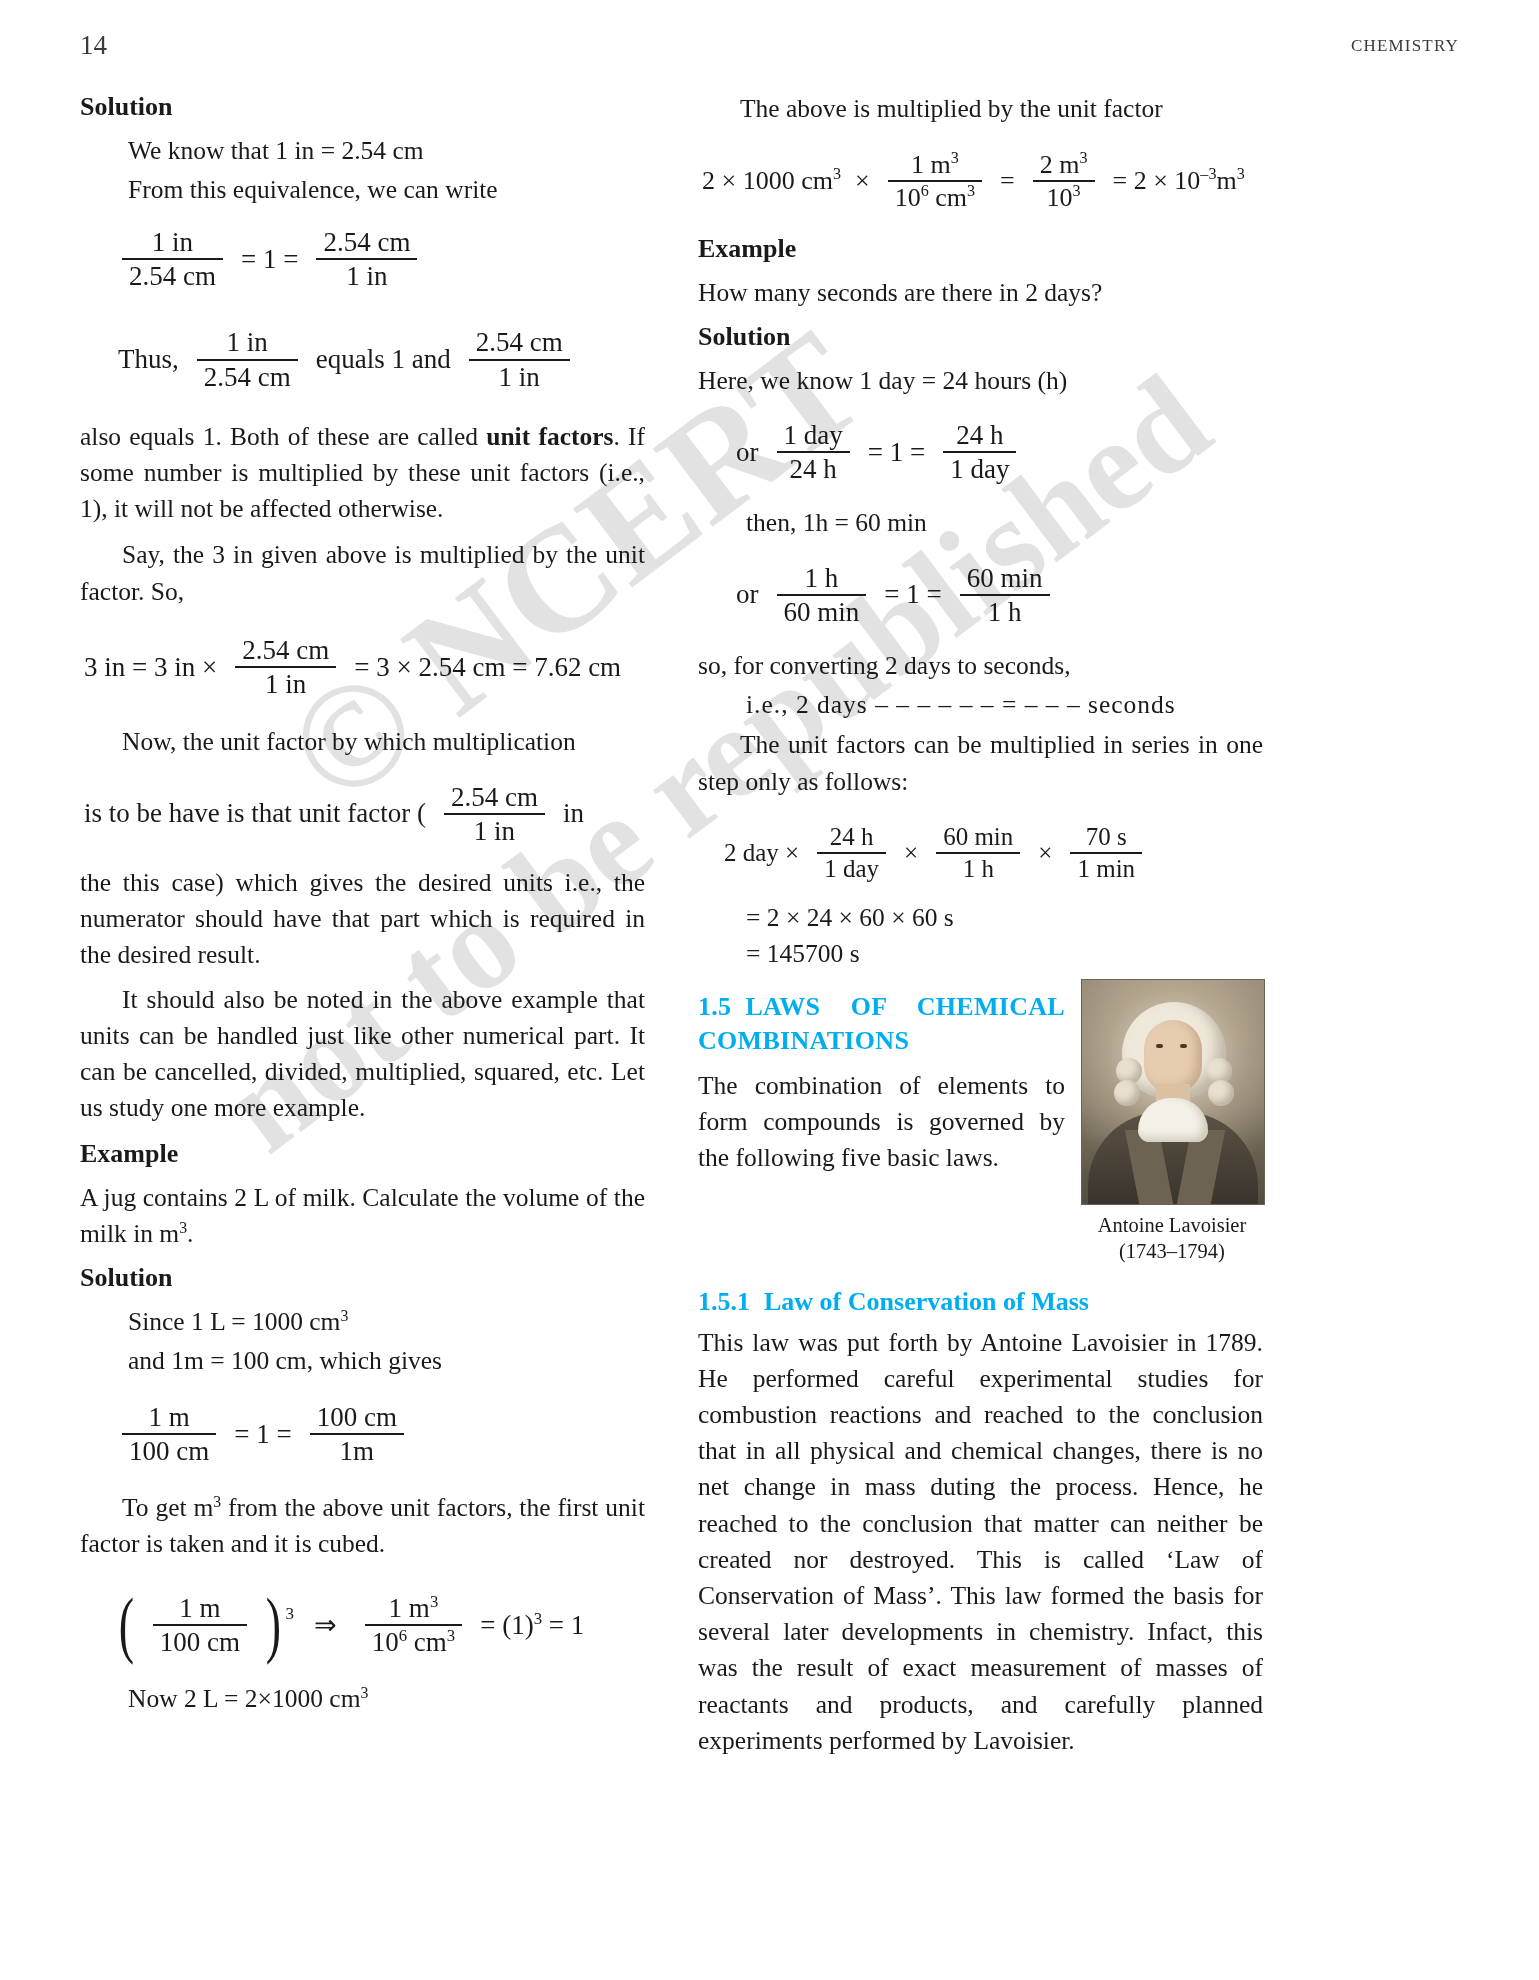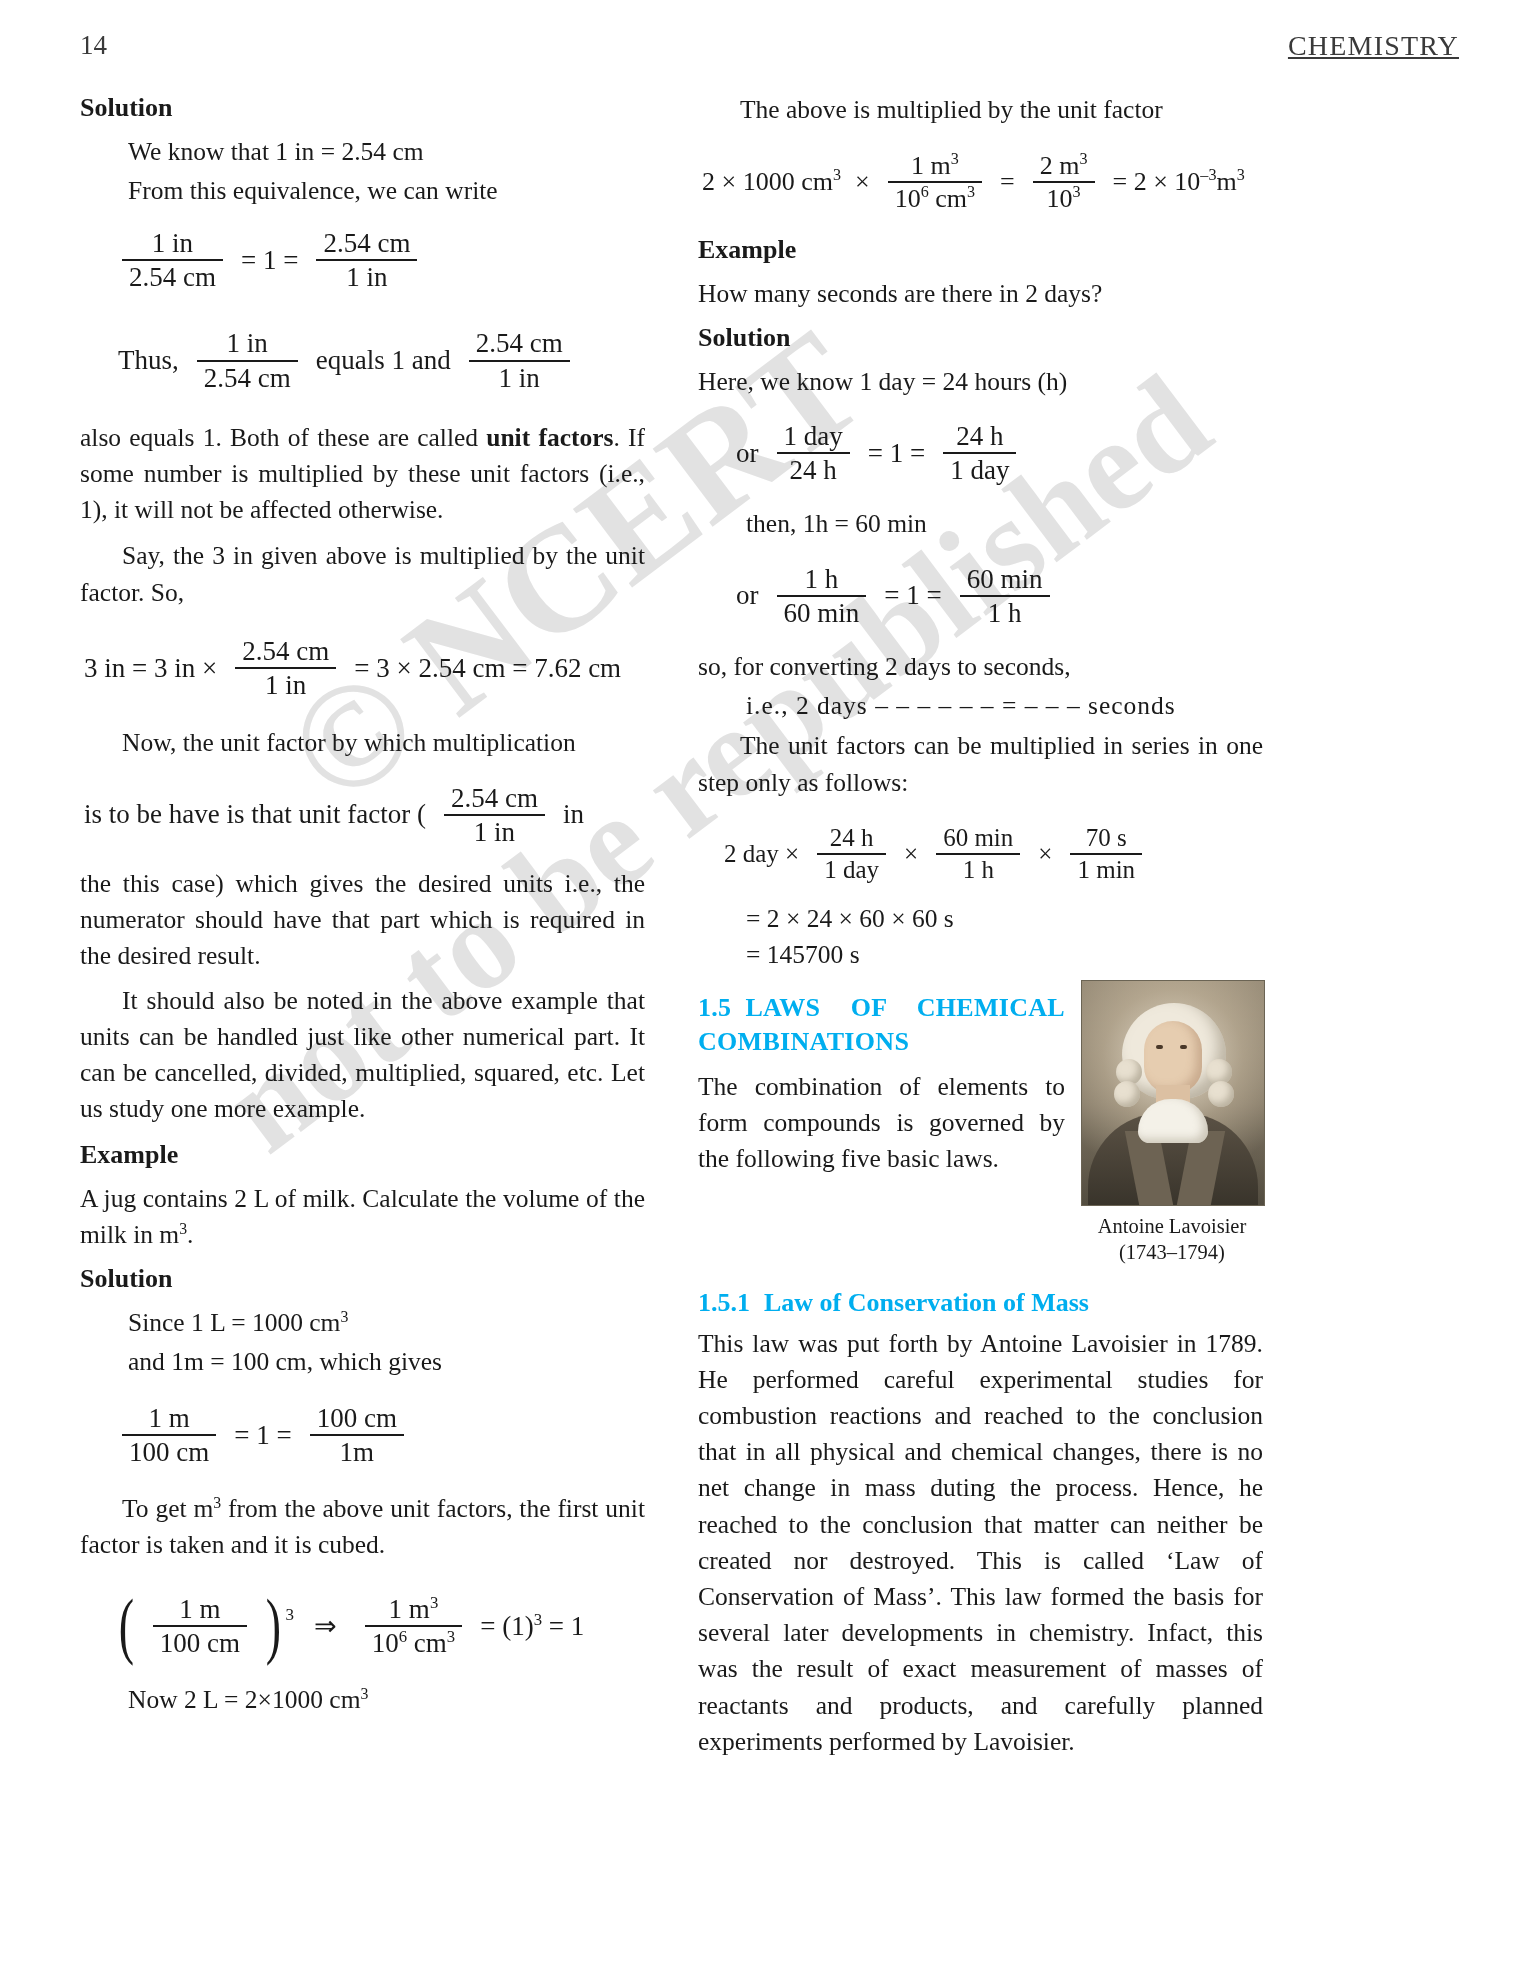--- a/index.html
+++ b/index.html
@@ -52,28 +52,28 @@
     transform: rotate(-37deg);
     transform-origin: left top;
   }
 
   
   .runhead {
     position: relative;
     z-index: 2;
     display: flex;
     justify-content: space-between;
-    align-items: flex-start;
+    align-items: center;
     font-family: "Liberation Serif", serif;
     font-size: 25px;
     color: #3a3a3a;
     margin-bottom: 30px;
   }
   .runhead .folio { font-size: 27px; }
-  .runhead .bookname { letter-spacing: 1.2px; font-size: 28px; text-decoration: underline; }
+  .runhead .bookname { letter-spacing: 1.2px; font-size: 17px; }
 
   
   .cols {
     position: relative;
     z-index: 2;
     display: flex;
     gap: 53px;
   }
   .col { width: 565px; }
 

